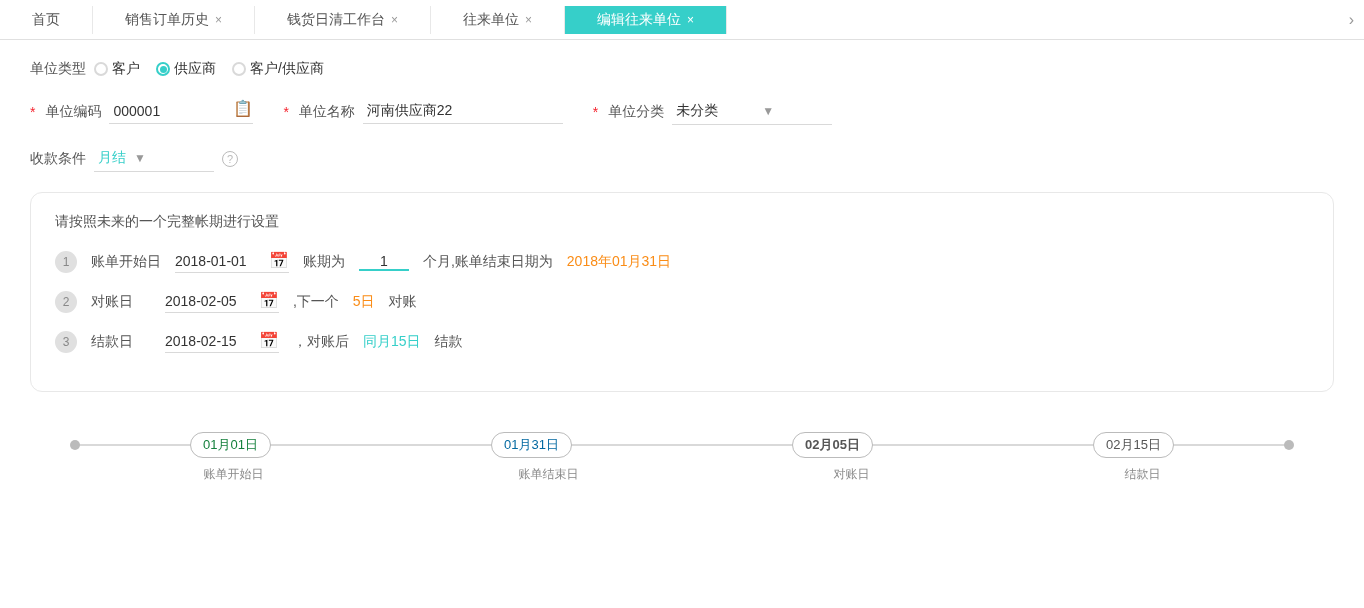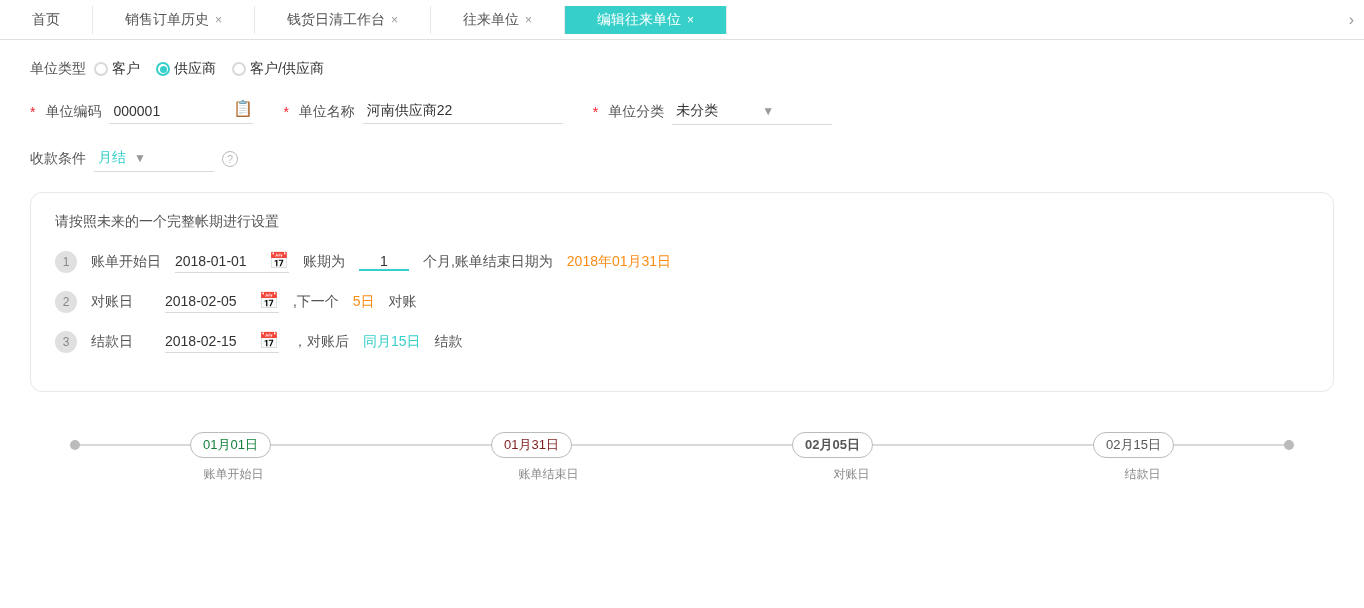--- a/index.html
+++ b/index.html
@@ -295,21 +295,21 @@
 
       <div style="position:absolute; left:46px; right:46px; top:50%; height:2px; background:#d9d9d9; transform:translateY(-50%);"></div>
 
       <div style="width:10px;height:10px;border-radius:50%;background:#bbb;position:relative;z-index:1;"></div>
 
       <div style="flex:1; display:flex; justify-content:space-around; position:relative; z-index:1;">
         <div style="display:flex;flex-direction:column;align-items:center;">
           <div style="border:1px solid #bbb;border-radius:20px;padding:3px 12px;background:#fff;font-size:13px;color:#15803d;">01月01日</div>
         </div>
         <div style="display:flex;flex-direction:column;align-items:center;">
-          <div style="border:1px solid #bbb;border-radius:20px;padding:3px 12px;background:#fff;font-size:13px;color:#7f1d1d;">01月31日</div>
+          <div style="border:1px solid #bbb;border-radius:20px;padding:3px 12px;background:#fff;font-size:13px;color:#0369a1;">01月31日</div>
         </div>
         <div style="display:flex;flex-direction:column;align-items:center;font-weight:bold;">
           <div style="border:1px solid #bbb;border-radius:20px;padding:3px 12px;background:#fff;font-size:13px;color:#555;">02月05日</div>
         </div>
         <div style="display:flex;flex-direction:column;">
           <div style="border:1px solid #bbb;border-radius:20px;padding:3px 12px;background:#fff;font-size:13px;color:#555;">02月15日</div>
         </div>
       </div>
 
       <div style="width:10px;height:10px;border-radius:50%;background:#bbb;position:relative;z-index:1;"></div>

